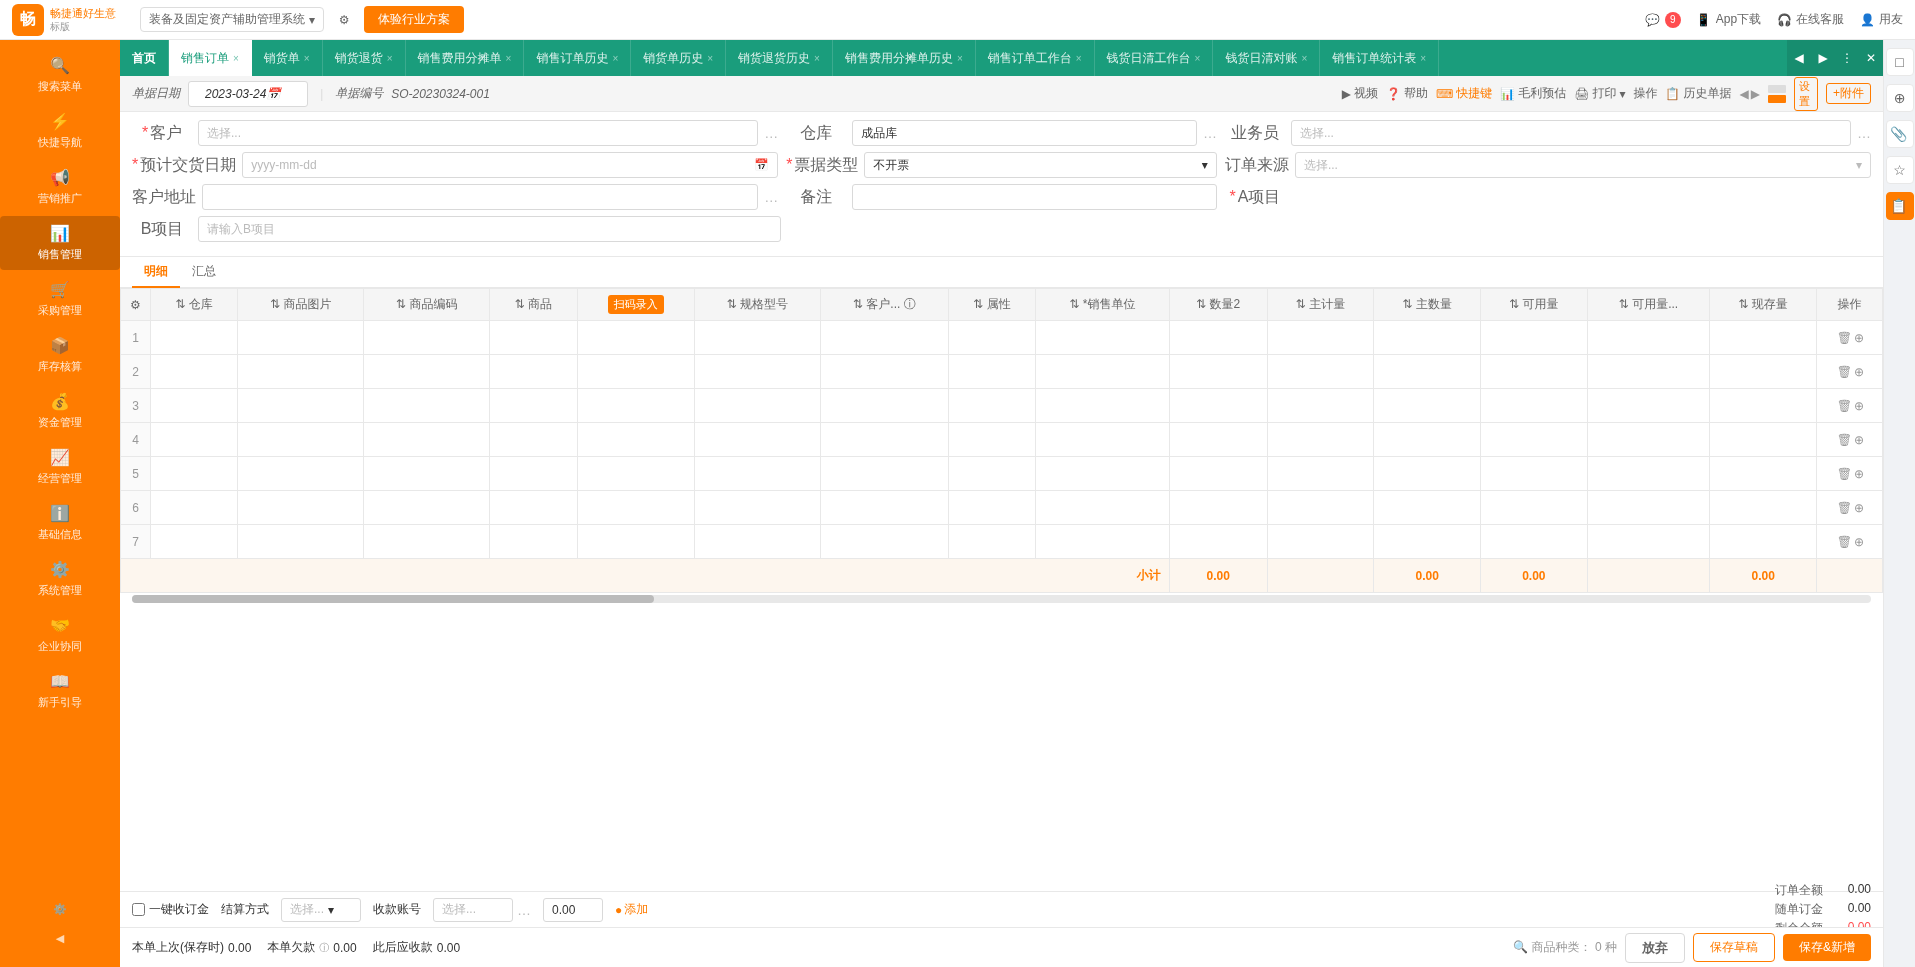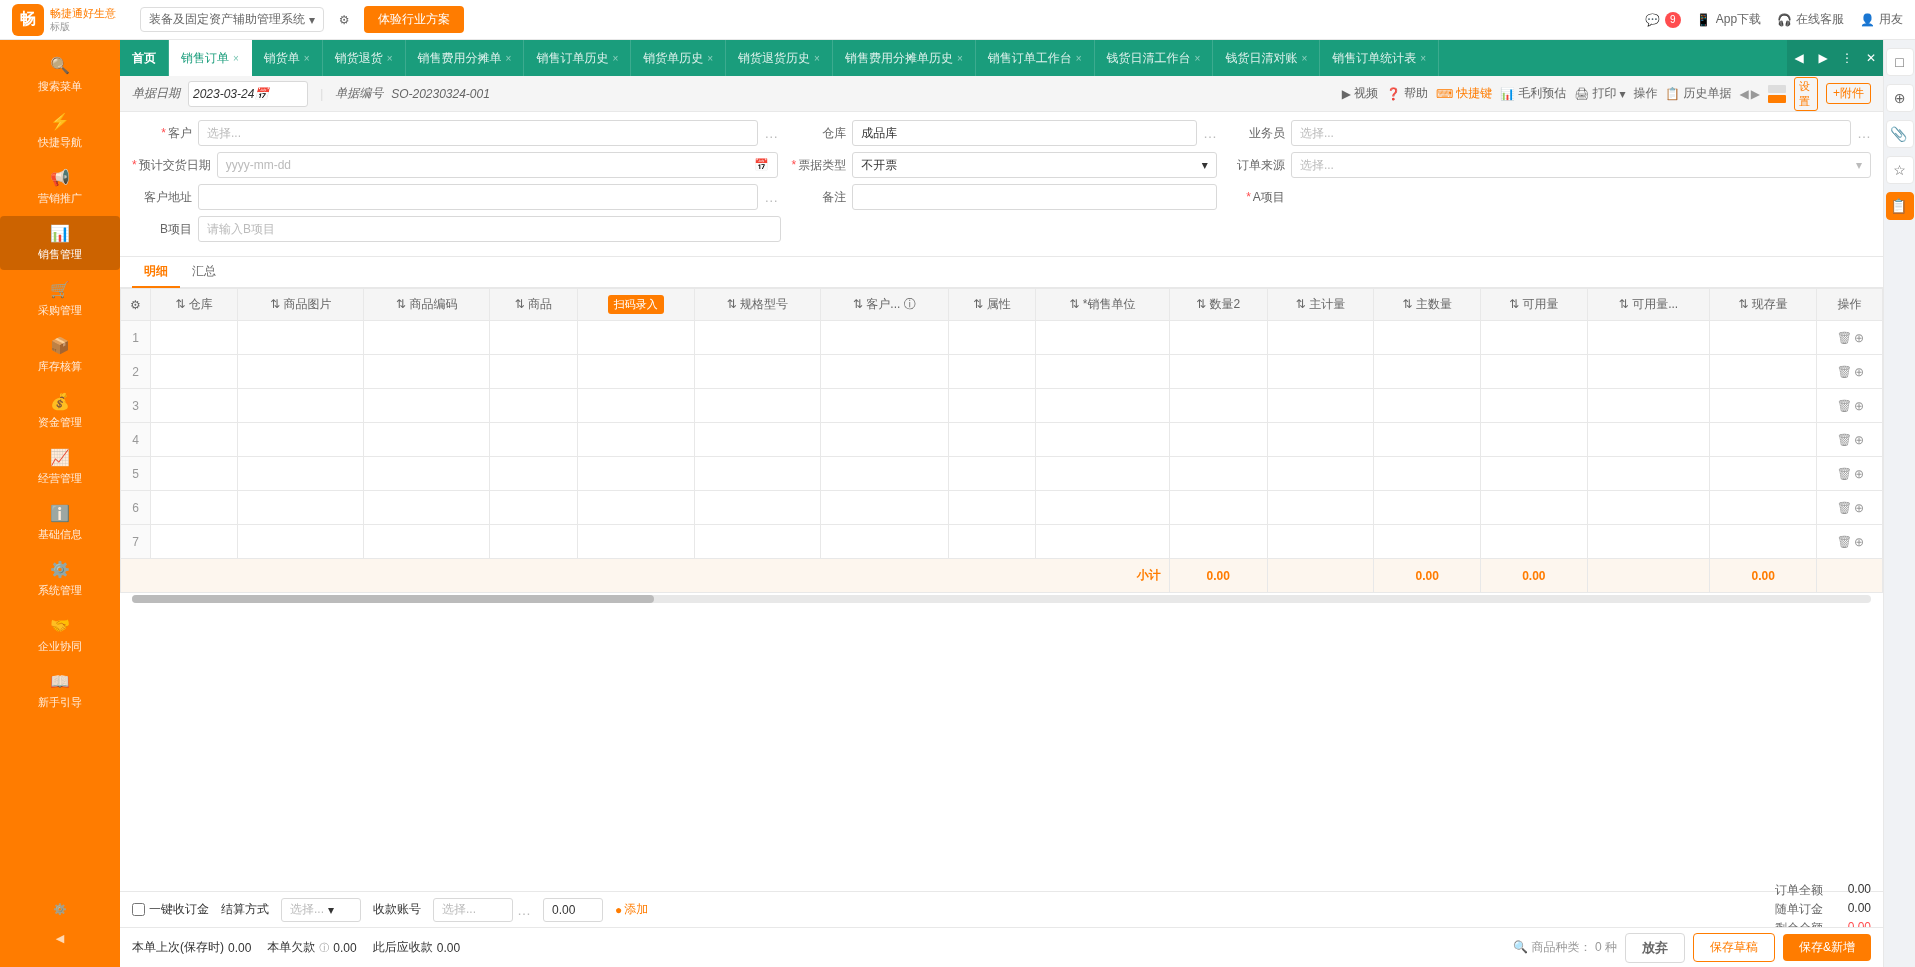--- a/index.html
+++ b/index.html
@@ -47,27 +47,27 @@
     .toolbar { height: 36px; background: #f5f5f5; border-bottom: 1px solid #e8e8e8; display: flex; align-items: center; padding: 0 12px; gap: 12px; flex-shrink: 0; }
     .toolbar-left { display: flex; align-items: center; gap: 8px; font-size: 12px; color: #666; font-style: italic; }
     .toolbar-right { margin-left: auto; display: flex; align-items: center; gap: 8px; font-size: 12px; color: #666; }
     .toolbar-btn { display: flex; align-items: center; gap: 3px; cursor: pointer; color: #666; }
     .toolbar-orange { color: #ff7c00; }
 
     
     .form-area { padding: 8px 12px; border-bottom: 1px solid #e8e8e8; flex-shrink: 0; }
     .form-row { display: flex; align-items: center; gap: 8px; margin-bottom: 6px; }
     .form-field { display: flex; align-items: center; gap: 6px; flex: 1; }
-    .form-label { color: #666; font-size: 12px; white-space: nowrap; min-width: 60px; text-align: right; }
+    .form-label { color: #666; font-size: 16px; white-space: nowrap; min-width: 60px; text-align: center; }
     .form-label.required::before { content: '*'; color: #ff4d4f; margin-right: 2px; }
     .form-input { flex: 1; border: 1px solid #d9d9d9; border-radius: 3px; height: 26px; padding: 0 8px; font-size: 12px; color: #333; background: #fff; }
     .form-input.placeholder { color: #bbb; }
     .form-select { flex: 1; border: 1px solid #d9d9d9; border-radius: 3px; height: 26px; padding: 0 8px; font-size: 12px; color: #333; background: #fff; display: flex; align-items: center; justify-content: space-between; cursor: pointer; }
     .form-more { color: #bbb; font-size: 14px; cursor: pointer; }
-    .date-input { width: 120px; border: 1px solid #d9d9d9; border-radius: 3px; height: 26px; padding: 0 4px; font-size: 12px; color: #333; background: #fff; display: flex; align-items: center; gap: 0; }
+    .date-input { width: 120px; border: 1px solid #d9d9d9; border-radius: 3px; height: 26px; padding: 0 16px; font-size: 12px; color: #333; background: #fff; display: flex; align-items: center; gap: 0; }
 
     
     .table-tabs { display: flex; border-bottom: 1px solid #e8e8e8; padding: 0 12px; flex-shrink: 0; }
     .table-tab { padding: 6px 12px; font-size: 12px; cursor: pointer; color: #666; border-bottom: 2px solid transparent; margin-bottom: -1px; }
     .table-tab.active { color: #ff7c00; border-bottom-color: #ff7c00; font-weight: bold; }
 
     
     .table-wrapper { flex: 1; overflow: auto; position: relative; }
     .data-table { width: 100%; border-collapse: collapse; font-size: 12px; }
     .data-table th { background: #f5f5f5; border: 1px solid #e8e8e8; padding: 6px 8px; text-align: center; white-space: nowrap; font-weight: normal; color: #666; position: sticky; top: 0; z-index: 2; }

